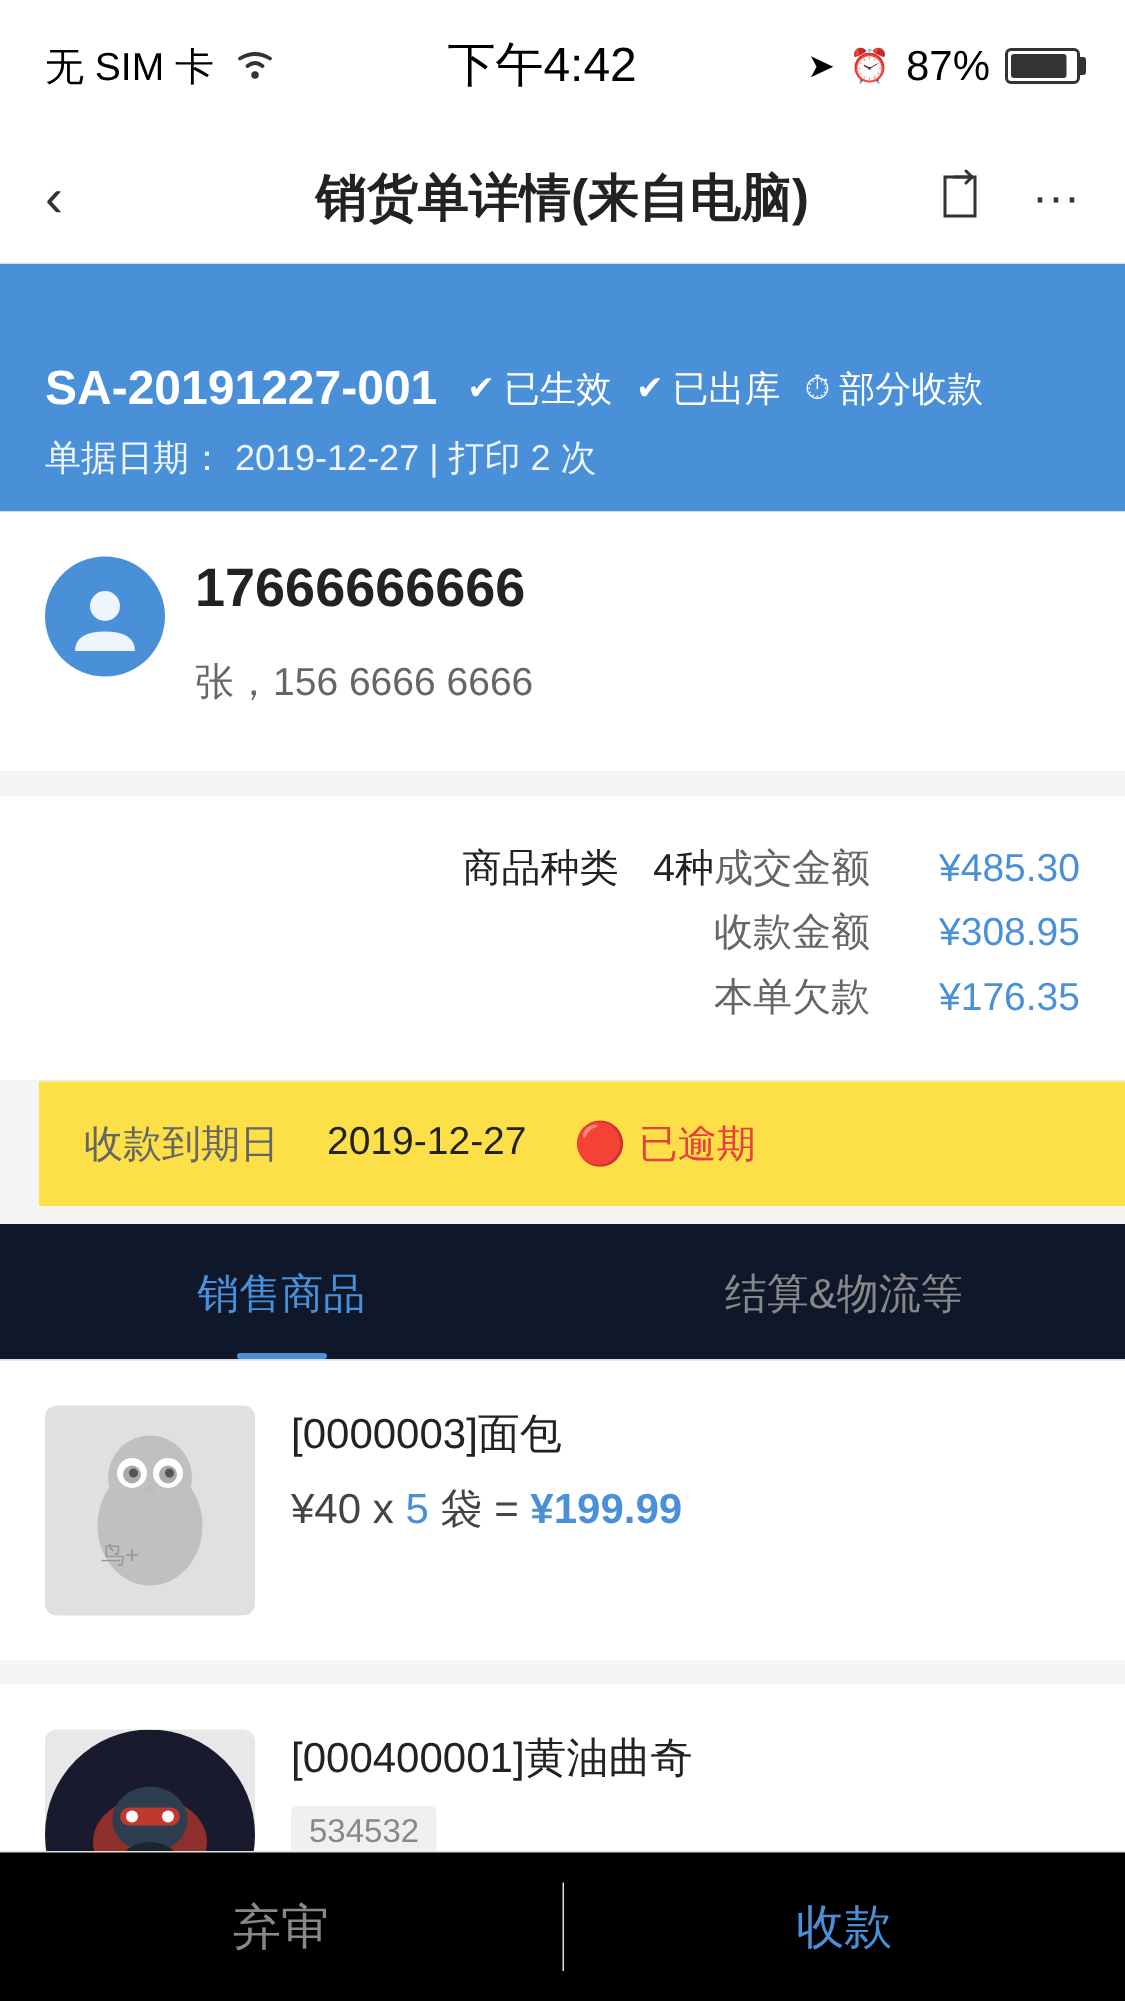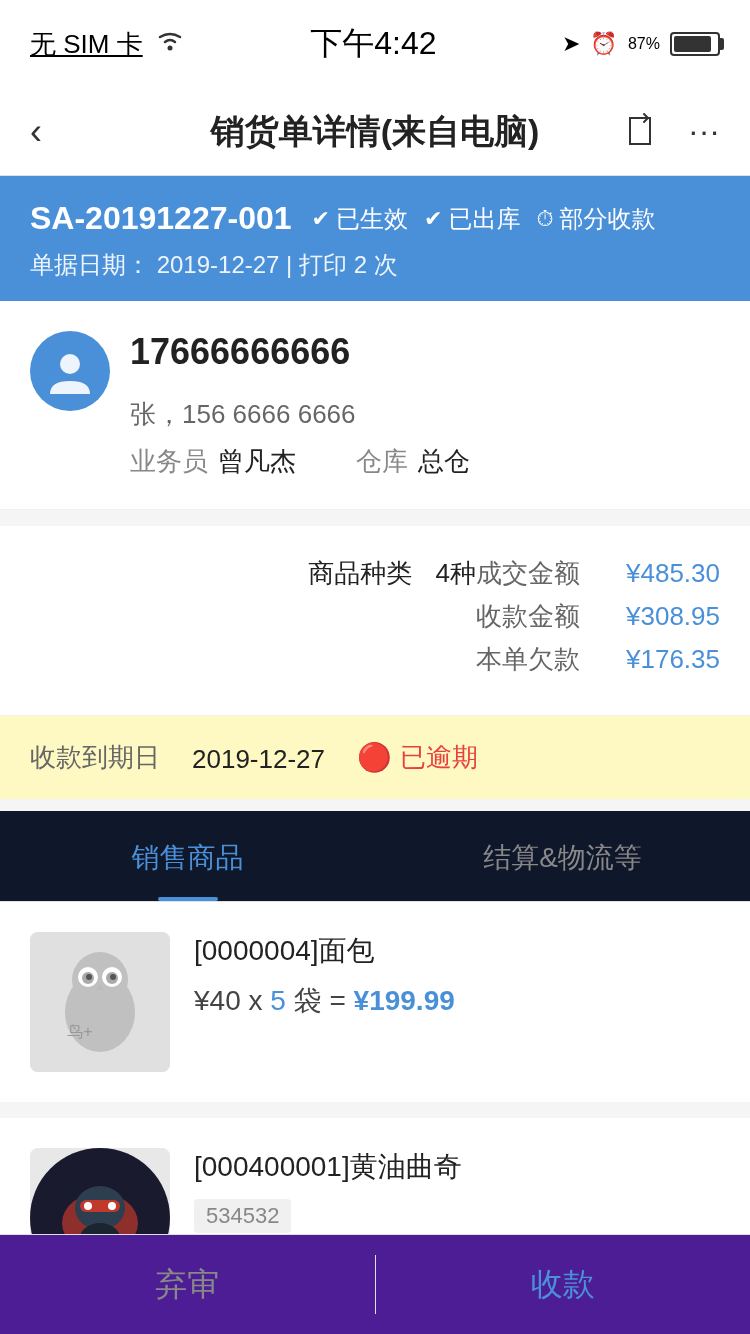--- a/index.html
+++ b/index.html
@@ -17,21 +17,21 @@
     .status-bar {
       display: flex;
       justify-content: space-between;
       align-items: center;
       height: 88px;
       background: #fff;
       padding: 0 30px;
       font-size: 26px;
       font-weight: 500;
     }
-    .status-left { display: flex; align-items: flex-start; gap: 12px; text-decoration: underline; }
+    .status-left { display: flex; align-items: center; gap: 12px; }
     .status-right { display: flex; align-items: center; gap: 10px; }
     .battery-bar {
       width: 50px; height: 24px;
       border: 2px solid #333;
       border-radius: 4px;
       position: relative;
       display: flex;
       align-items: center;
       padding: 2px;
     }
@@ -94,20 +94,21 @@
     .order-banner {
       background: #4A90D9;
       padding: 24px 30px 20px;
       color: #fff;
     }
     .order-banner-top {
       display: flex;
       align-items: center;
       gap: 20px;
       margin-bottom: 12px;
+      margin-top: 40px;
     }
     .order-number {
       font-size: 32px;
       font-weight: bold;
     }
     .status-badges {
       display: flex;
       align-items: center;
       gap: 16px;
       flex-wrap: wrap;
@@ -197,28 +198,29 @@
       align-items: center;
       gap: 20px;
       margin-bottom: 8px;
       font-size: 26px;
     }
     .stat-name { color: #666; }
     .stat-value { color: #4A90D9; font-weight: 500; min-width: 120px; text-align: right; }
 
     
     .due-section {
-      background: #fef9c3;
+      background: #fde047;
       padding: 24px 30px;
       display: flex;
-      align-items: flex-end;
+      align-items: flex-start;
       gap: 16px;
       font-size: 26px;
       color: #444;
       border-bottom: 12px solid #f5f5f5;
+      margin-left: 26px;
     }
     .due-label { color: #666; }
     .due-date { color: #222; margin: 0 16px; }
     .overdue-badge {
       display: flex;
       align-items: center;
       gap: 8px;
       color: #E84040;
       font-size: 26px;
     }
@@ -299,21 +301,21 @@
     .price-highlight { color: #4A90D9; }
     .price-total { color: #4A90D9; font-weight: 600; }
 
     
     .bottom-bar {
       position: fixed;
       bottom: 0;
       left: 0;
       width: 750px;
       height: 100px;
-      background: #4c1d95;
+      background: #000000;
       border-top: 1px solid #e0e0e0;
       display: flex;
     }
     .bottom-btn {
       flex: 1;
       display: flex;
       align-items: center;
       justify-content: center;
       font-size: 32px;
       cursor: pointer;
@@ -338,21 +340,21 @@
         <path d="M10 13 Q15 9 20 13" stroke="#333" stroke-width="2.5" fill="none" stroke-linecap="round"></path>
         <path d="M5 8 Q15 2 25 8" stroke="#333" stroke-width="2.5" fill="none" stroke-linecap="round"></path>
         <circle cx="15" cy="19" r="2.5" fill="#333"></circle>
       </svg>
     </span>
   </div>
   <div style="font-size:32px;font-weight:500;">下午4:42</div>
   <div class="status-right">
     <span style="font-size:22px;">➤</span>
     <span style="font-size:22px;">⏰</span>
-    <span style="font-size:16px;">87%</span>
+    <span style="font-size:28px;">87%</span>
     <div class="battery-bar">
       <div class="battery-fill"></div>
     </div>
   </div>
 </div>
 
 <div class="nav-bar">
   <span class="nav-back">‹</span>
   <span class="nav-title">销货单详情(来自电脑)</span>
   <div class="nav-right">
@@ -396,30 +398,20 @@
 <div class="customer-section">
   <div class="customer-avatar">
     <svg width="50" height="50" viewBox="0 0 50 50" fill="none">
       <circle cx="25" cy="18" r="10" fill="white" opacity="0.9"></circle>
       <path d="M5 48 Q5 35 25 35 Q45 35 45 48" fill="white" opacity="0.9"></path>
     </svg>
   </div>
   <div class="customer-info">
     <div class="customer-name">17666666666</div>
     <div class="customer-phone">张，156 6666 6666</div>
-    <div class="customer-meta">
-      <div class="meta-item">
-        <span class="meta-label">业务员</span>
-        <span class="meta-value">曾凡杰</span>
-      </div>
-      <div class="meta-item">
-        <span class="meta-label">仓库</span>
-        <span class="meta-value">总仓</span>
-      </div>
-    </div>
   </div>
 </div>
 
 <div class="divider"></div>
 
 <div class="stats-section">
   <div class="stats-row">
     <div class="stats-left">
       <div class="stats-item">
         <span>商品种类</span>
@@ -479,21 +471,21 @@
         <circle cx="82" cy="46" r="6" fill="#aaa"></circle>
         <circle cx="59" cy="45" r="3" fill="#555"></circle>
         <circle cx="83" cy="45" r="3" fill="#555"></circle>
 
         <polygon points="70,52 66,58 74,58" fill="#bbb"></polygon>
 
         <text x="50" y="105" font-size="16" fill="#999" text-anchor="middle">鸟+</text>
       </svg>
     </div>
     <div class="product-details">
-      <div class="product-name">[0000004]面包</div>
+      <div class="product-name">[0000003]面包</div>
       <div class="product-price-row">
         <span>¥40</span>
         <span> x </span>
         <span class="price-highlight">5</span>
         <span>袋</span>
         <span> = </span>
         <span class="price-total">¥199.99</span>
       </div>
     </div>
   </div>

